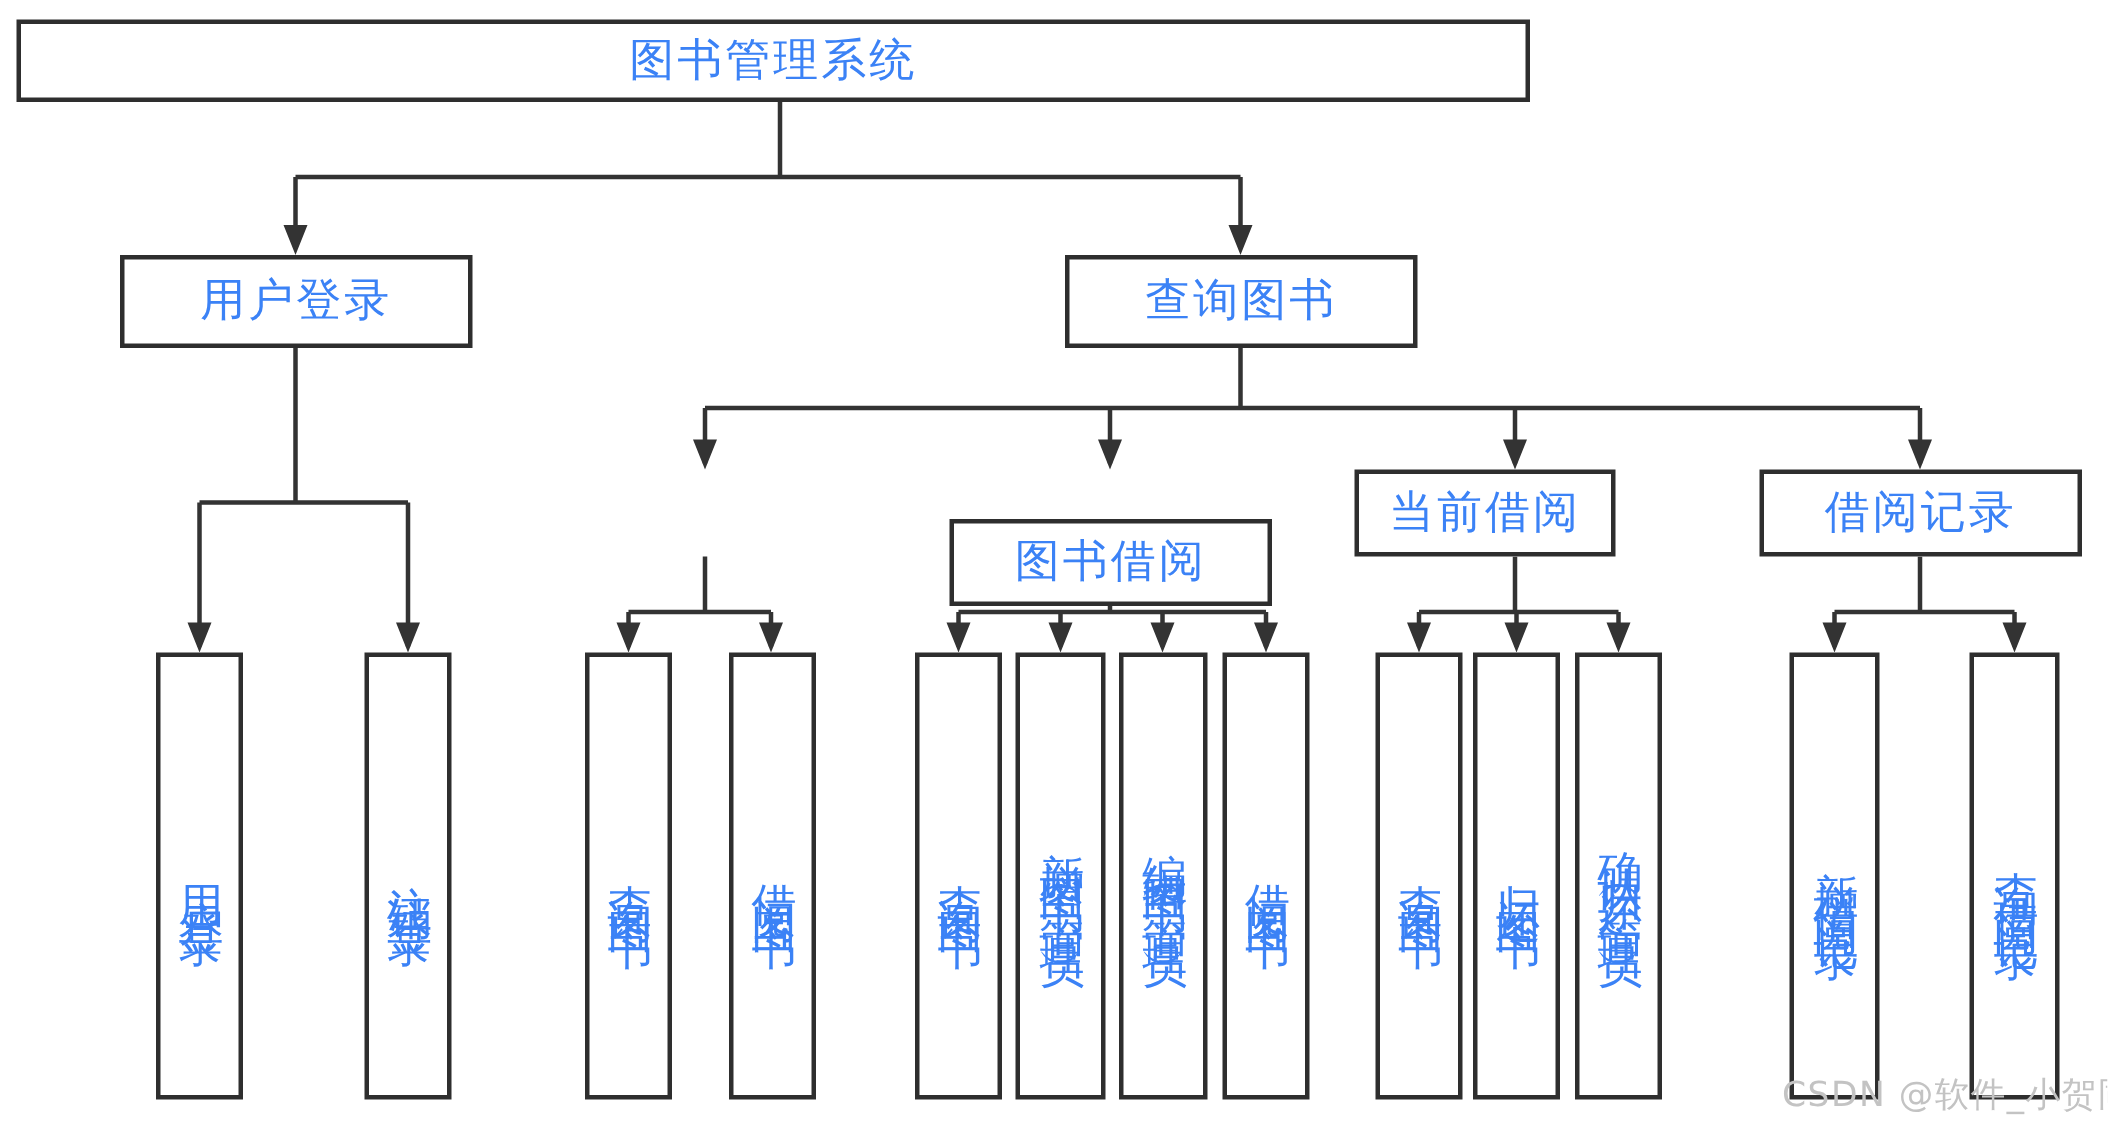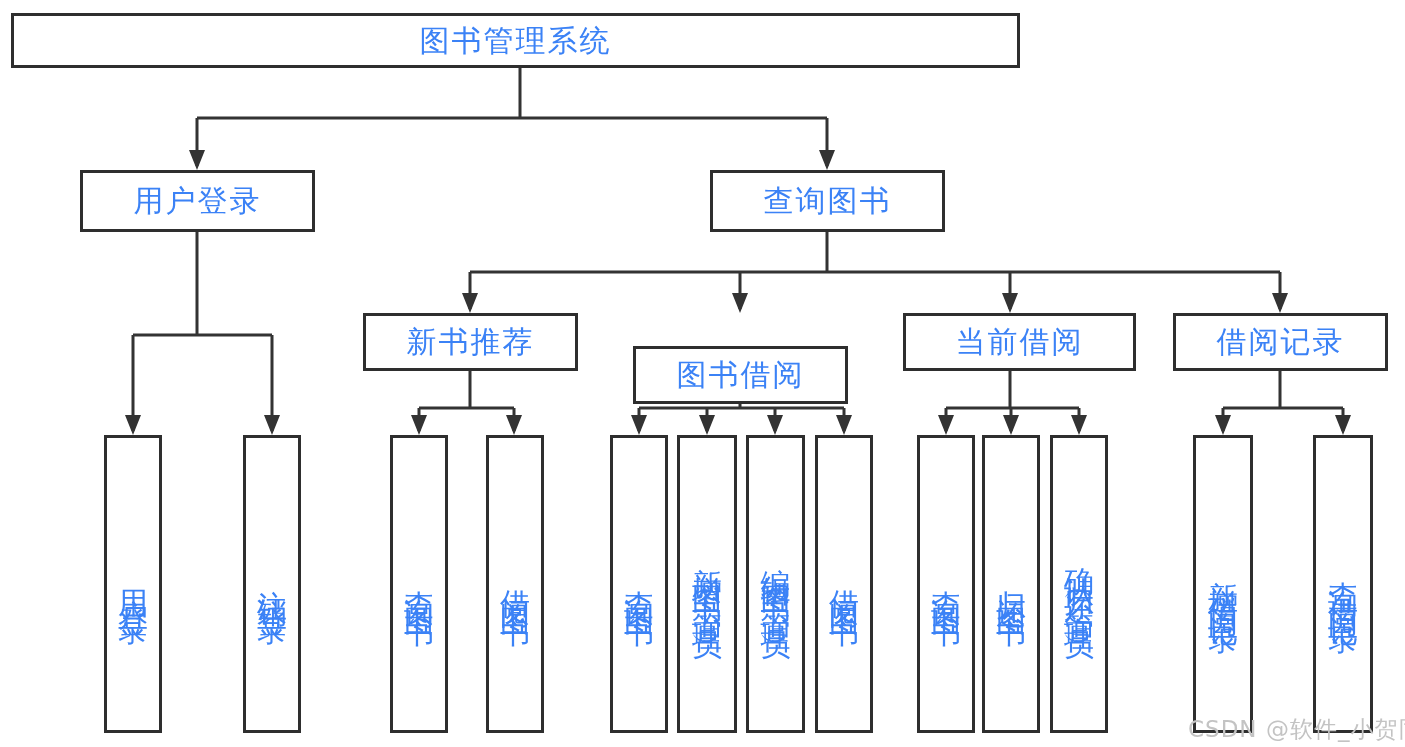--- a/index.html
+++ b/index.html
@@ -46,21 +46,21 @@
     white-space: normal;
   }
 
   
   .n-root        { left: 11px;   top: 13px;  width: 1009px; height: 55px; }
   .n-userlogin   { left: 80px;   top: 170px; width: 235px;  height: 62px; }
   .n-bookmgmt    { left: 710px;  top: 170px; width: 235px;  height: 62px; }
 
   .n-newbook     { left: 363px;  top: 313px; width: 215px;  height: 58px; }
   .n-borrow      { left: 633px;  top: 313px; width: 215px;  height: 58px; margin-top: 33px; }
-  .n-current     { left: 903px;  top: 313px; width: 233px;  height: 58px; }
+  .n-current     { left: 903px;  top: 313px; width: 174px;  height: 58px; }
   .n-records     { left: 1173px; top: 313px; width: 215px;  height: 58px; }
 
   .leaf          { top: 435px; width: 58px; height: 298px; }
   .n-l-userlogin { left: 104px; }
   .n-l-logout    { left: 243px; }
   .n-l-query1    { left: 390px; }
   .n-l-borrow1   { left: 486px; }
   .n-l-query2    { left: 610px; }
   .n-l-addbook   { left: 677px; width: 60px; }
   .n-l-editbook  { left: 746px; width: 59px; }
@@ -114,23 +114,20 @@
     <span class="label">图书管理系统</span>
   </div>
 
   <div class="node n-userlogin">
     <span class="label">用户登录</span>
   </div>
   <div class="node n-bookmgmt">
     <span class="label">查询图书</span>
   </div>
 
-  <div class="node n-newbook">
-    <span class="label">新书推荐</span>
-  </div>
   <div class="node n-borrow">
     <span class="label">图书借阅</span>
   </div>
   <div class="node n-current">
     <span class="label">当前借阅</span>
   </div>
   <div class="node n-records">
     <span class="label">借阅记录</span>
   </div>
 

